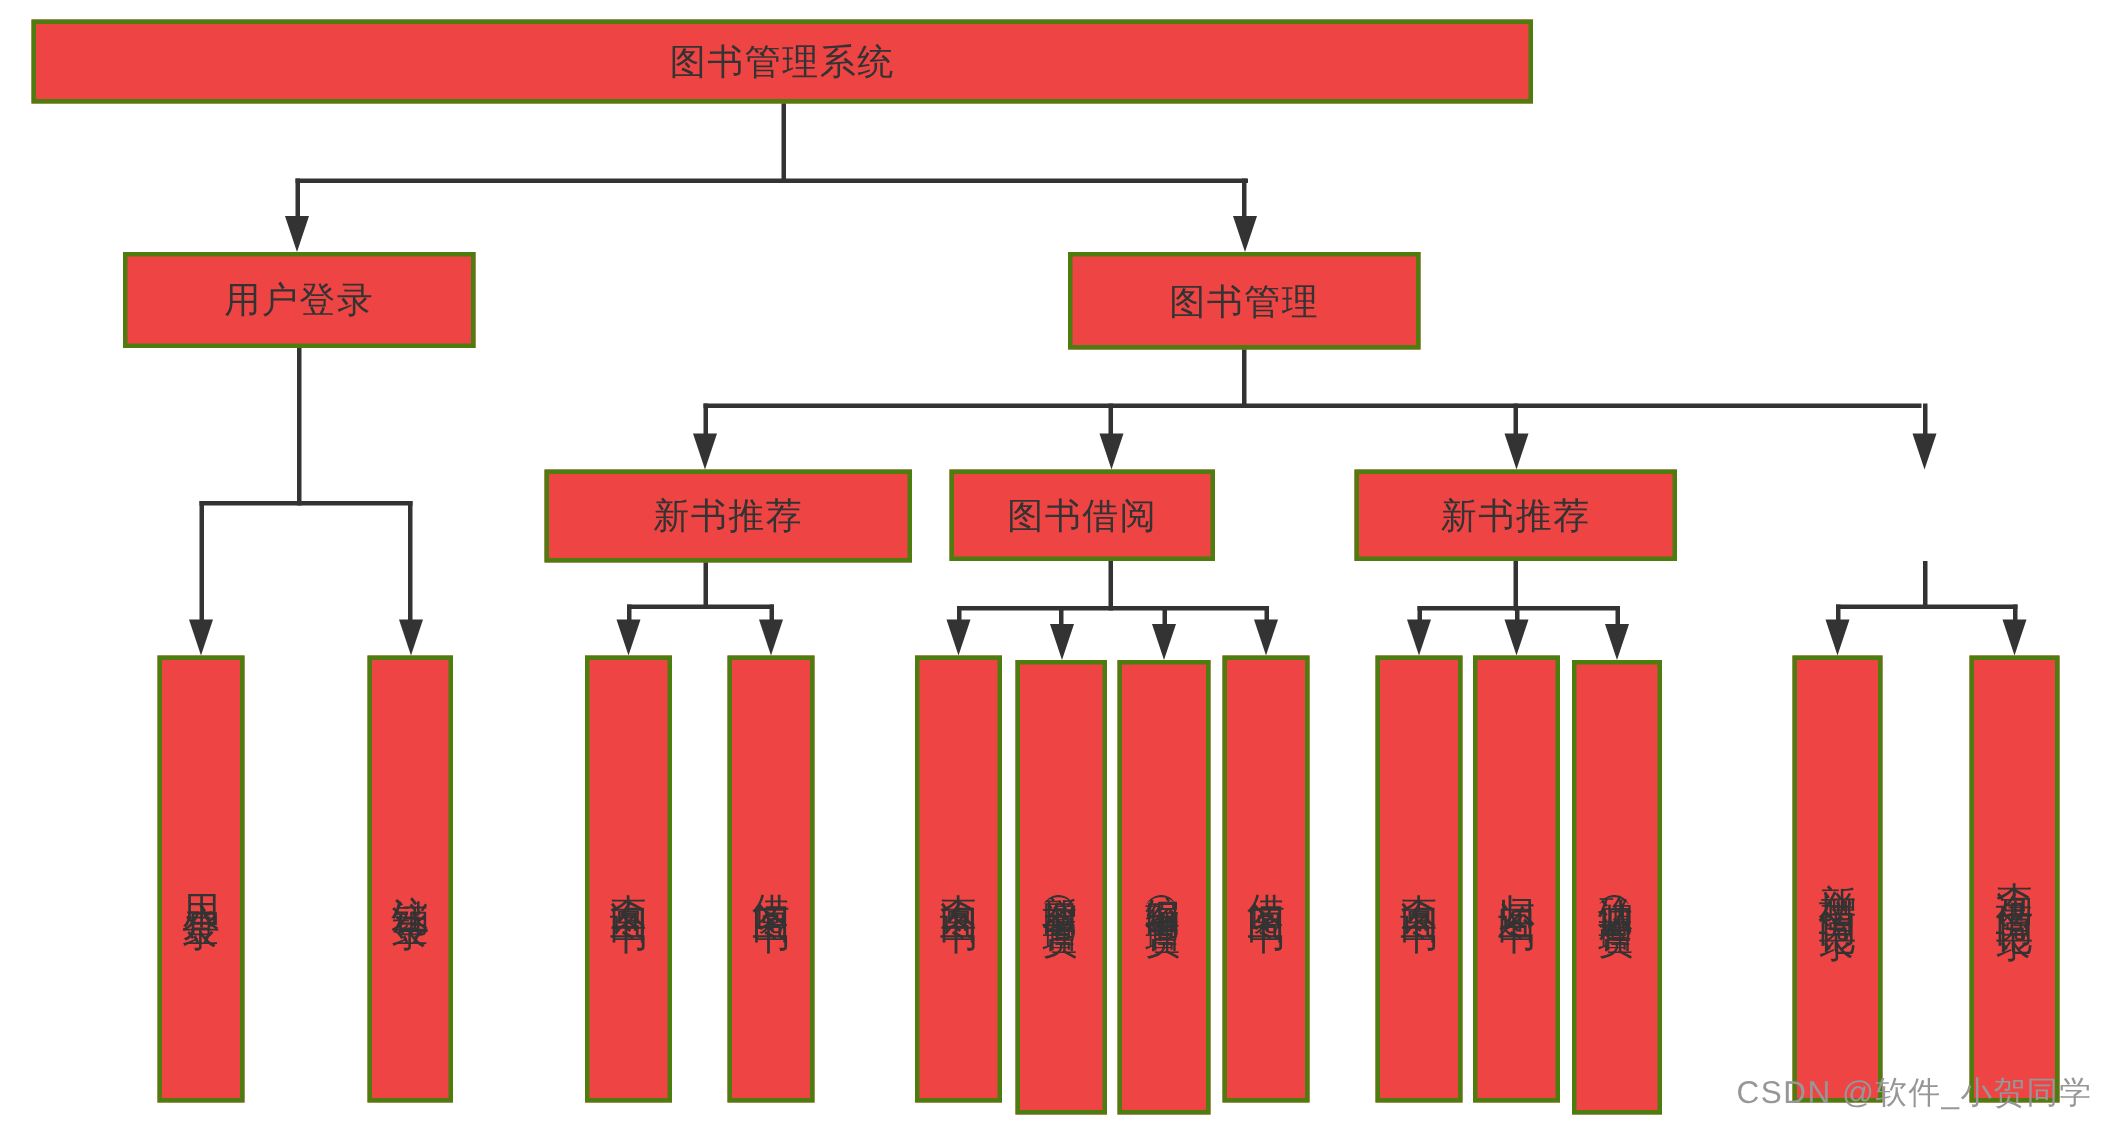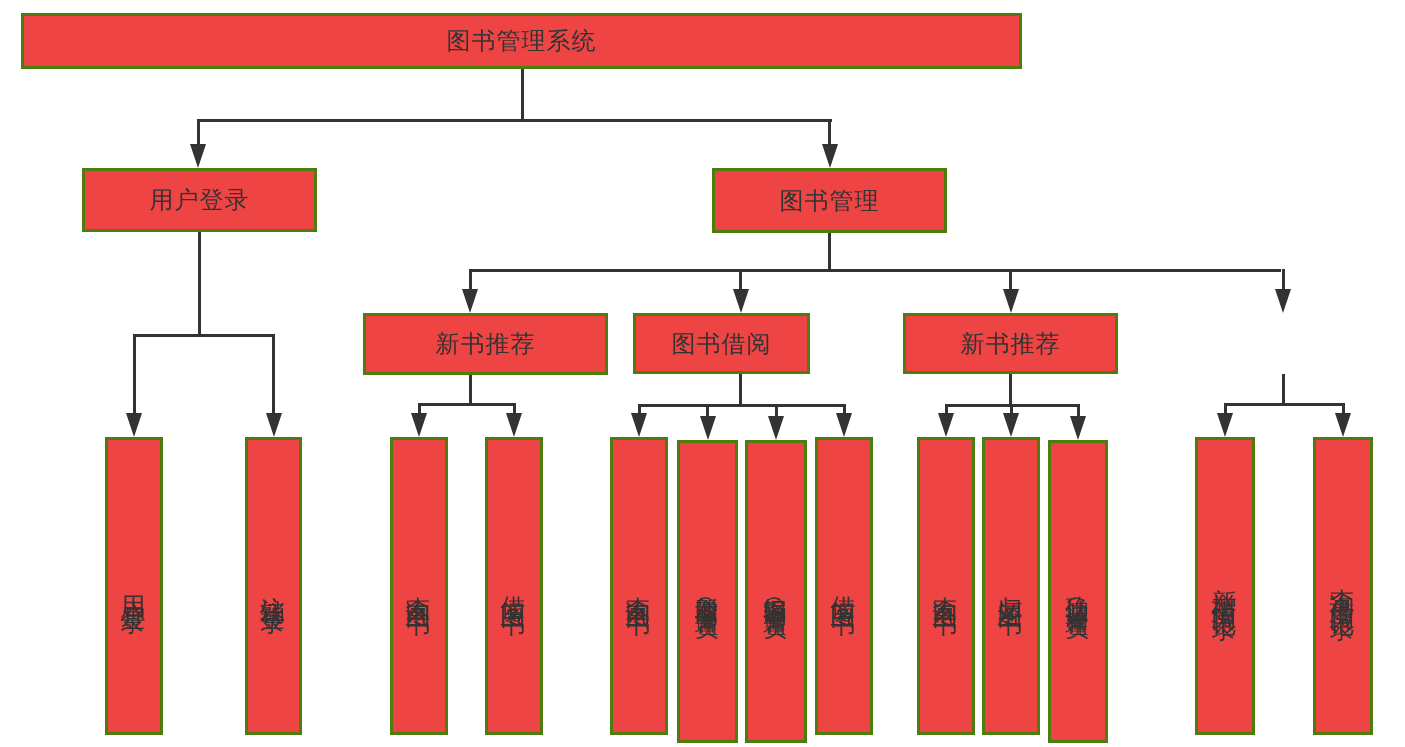--- a/index.html
+++ b/index.html
@@ -163,14 +163,15 @@
     <span class="vtext vt-9">确认归还（管理员）</span>
   </div>
 
   <div class="box" style="left:1195px;top:437px;width:60px;height:298px;">
     <span class="vtext vt-6">新增借阅记录</span>
   </div>
   <div class="box" style="left:1313px;top:437px;width:60px;height:298px;">
     <span class="vtext vt-6">查询借阅记录</span>
   </div>
 
+  <div class="watermark">CSDN @软件_小贺同学</div>
 
 </div>
 
 </body></html>

